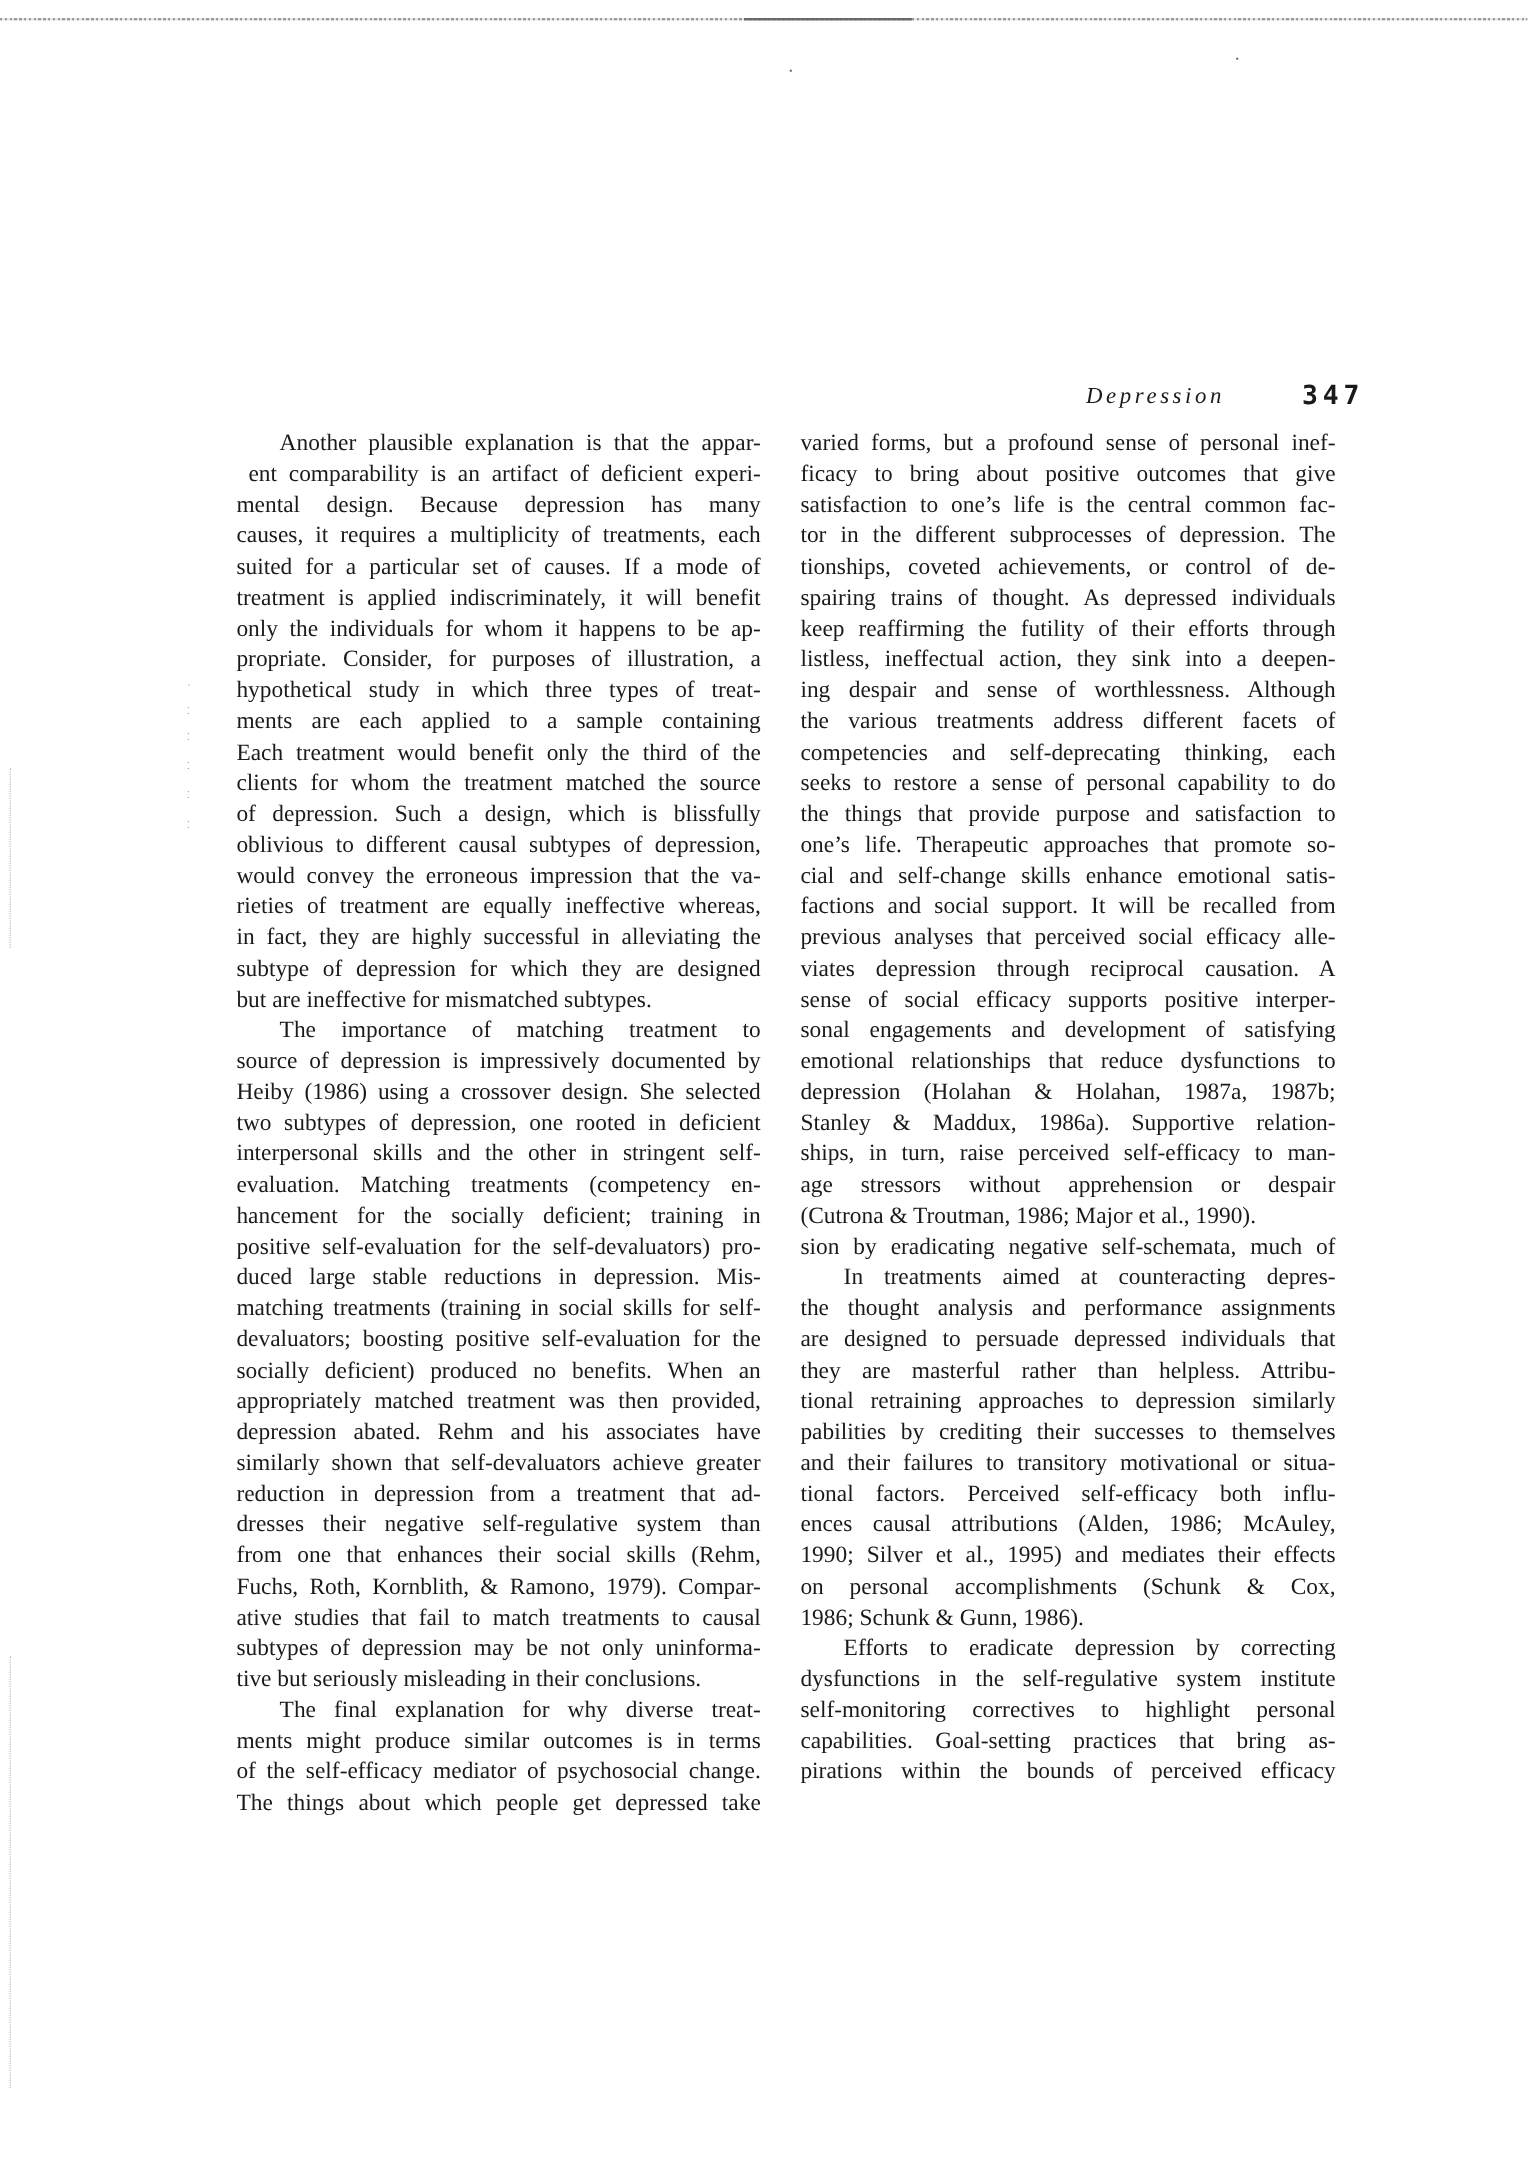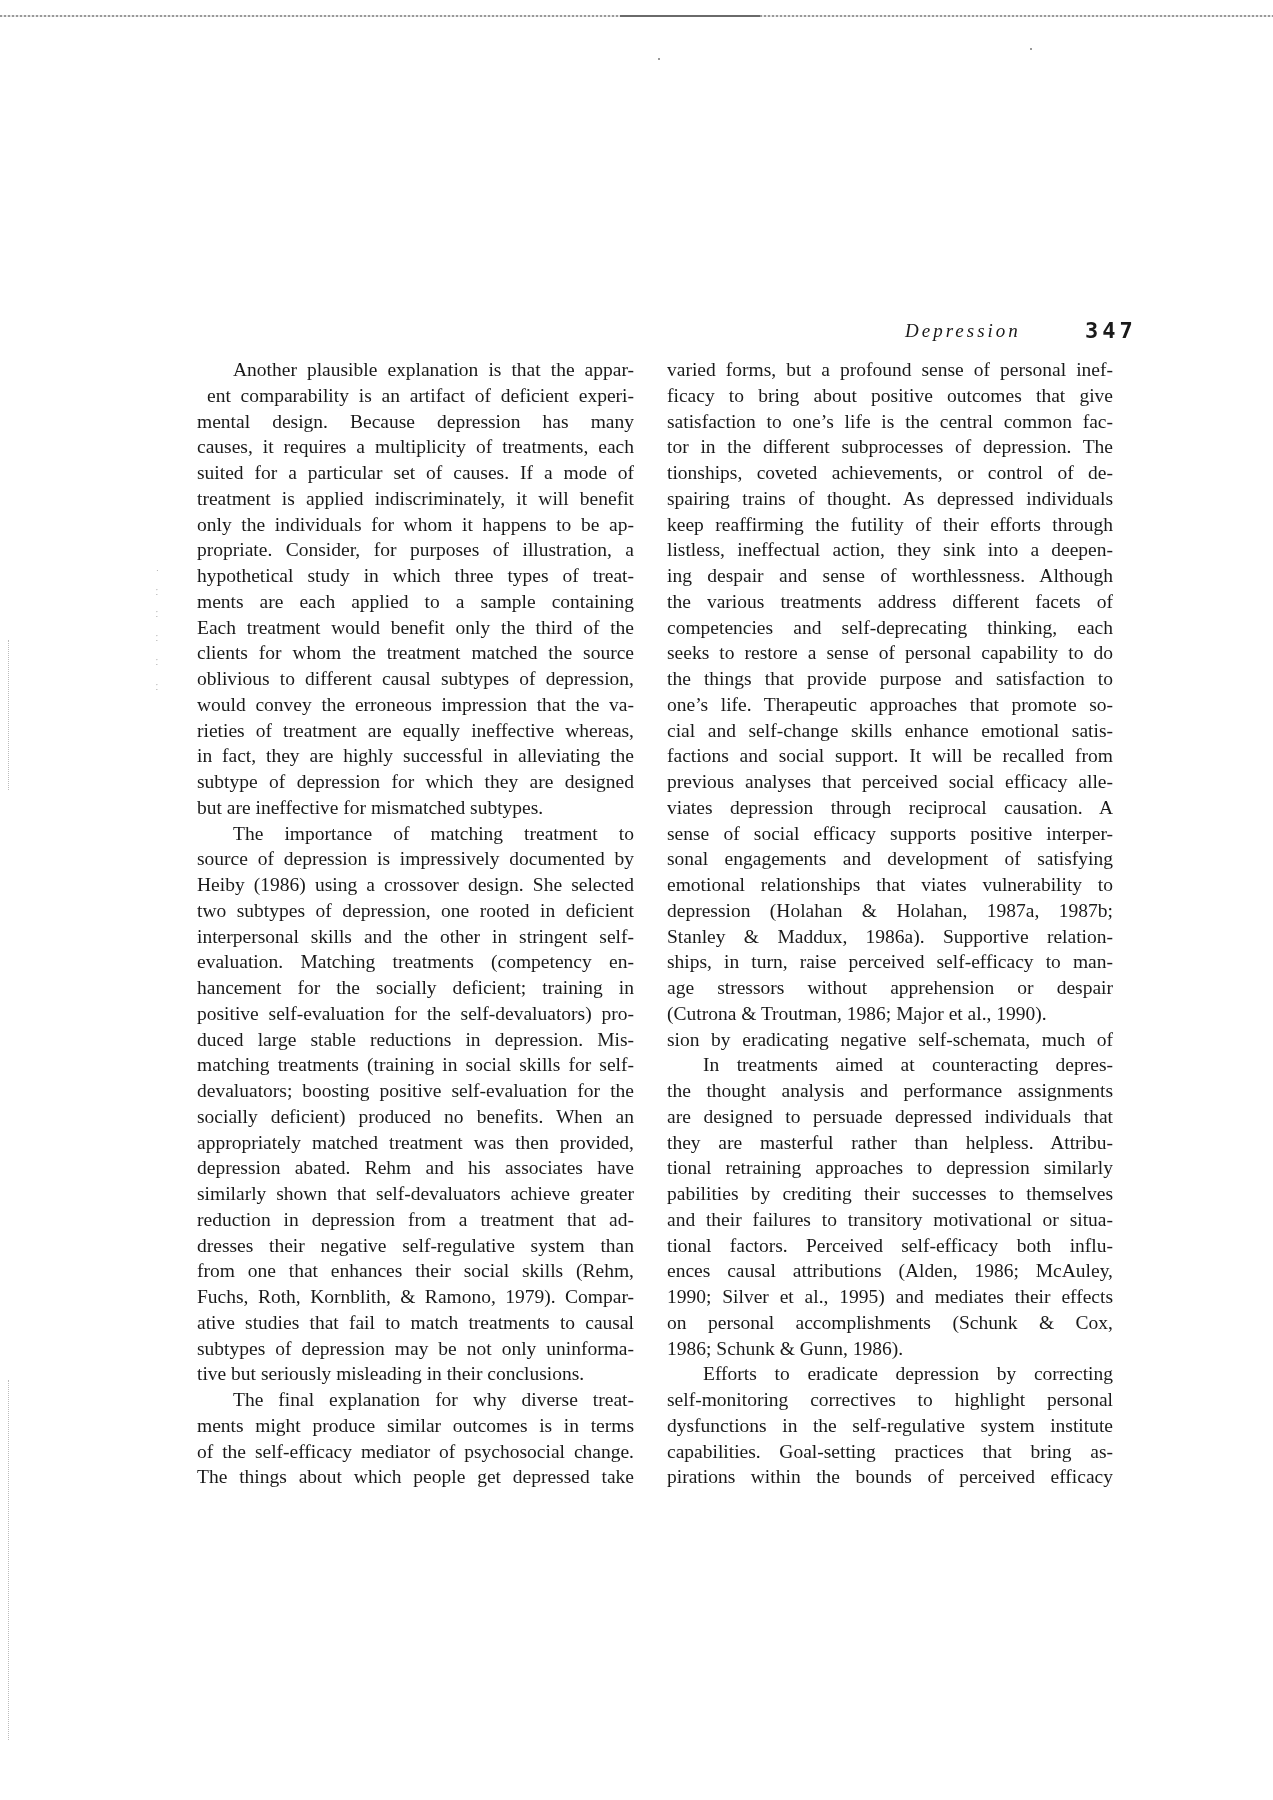--- a/index.html
+++ b/index.html
@@ -45,20 +45,21 @@
     <span class="line" style="white-space: normal; overflow: hidden;">mental design. Because depression has many</span>
     <span class="line" style="white-space: normal; overflow: hidden;">causes, it requires a multiplicity of treatments, each</span>
     <span class="line" style="white-space: normal; overflow: hidden;">suited for a particular set of causes. If a mode of</span>
     <span class="line" style="white-space: normal; overflow: hidden;">treatment is applied indiscriminately, it will benefit</span>
     <span class="line" style="white-space: normal; overflow: hidden;">only the individuals for whom it happens to be ap-</span>
     <span class="line" style="white-space: normal; overflow: hidden;">propriate. Consider, for purposes of illustration, a</span>
     <span class="line" style="white-space: normal; overflow: hidden;">hypothetical study in which three types of treat-</span>
     <span class="line" style="white-space: normal; overflow: hidden;">ments are each applied to a sample containing</span>
     <span class="line" style="white-space: normal; overflow: hidden;">Each treatment would benefit only the third of the</span>
     <span class="line" style="white-space: normal; overflow: hidden;">clients for whom the treatment matched the source</span>
+    <span class="line" style="white-space: normal; overflow: hidden;">of depression. Such a design, which is blissfully</span>
     <span class="line" style="white-space: normal; overflow: hidden;">oblivious to different causal subtypes of depression,</span>
     <span class="line" style="white-space: normal; overflow: hidden;">would convey the erroneous impression that the va-</span>
     <span class="line" style="white-space: normal; overflow: hidden;">rieties of treatment are equally ineffective whereas,</span>
     <span class="line" style="white-space: normal; overflow: hidden;">in fact, they are highly successful in alleviating the</span>
     <span class="line" style="white-space: normal; overflow: hidden;">subtype of depression for which they are designed</span>
     <span class="line last" style="white-space: normal; overflow: hidden;">but are ineffective for mismatched subtypes.</span>
     <span class="line indent" style="white-space: normal; overflow: hidden;">The importance of matching treatment to</span>
     <span class="line" style="white-space: normal; overflow: hidden;">source of depression is impressively documented by</span>
     <span class="line" style="white-space: normal; overflow: hidden;">Heiby (1986) using a crossover design. She selected</span>
     <span class="line" style="white-space: normal; overflow: hidden;">two subtypes of depression, one rooted in deficient</span>
@@ -99,37 +100,37 @@
     <span class="line" style="white-space: normal; overflow: hidden;">competencies and self-deprecating thinking, each</span>
     <span class="line" style="white-space: normal; overflow: hidden;">seeks to restore a sense of personal capability to do</span>
     <span class="line" style="white-space: normal; overflow: hidden;">the things that provide purpose and satisfaction to</span>
     <span class="line" style="white-space: normal; overflow: hidden;">one’s life. Therapeutic approaches that promote so-</span>
     <span class="line" style="white-space: normal; overflow: hidden;">cial and self-change skills enhance emotional satis-</span>
     <span class="line" style="white-space: normal; overflow: hidden;">factions and social support. It will be recalled from</span>
     <span class="line" style="white-space: normal; overflow: hidden;">previous analyses that perceived social efficacy alle-</span>
     <span class="line" style="white-space: normal; overflow: hidden;">viates depression through reciprocal causation. A</span>
     <span class="line" style="white-space: normal; overflow: hidden;">sense of social efficacy supports positive interper-</span>
     <span class="line" style="white-space: normal; overflow: hidden;">sonal engagements and development of satisfying</span>
-    <span class="line" style="white-space: normal; overflow: hidden;">emotional relationships that viates vulnerability to</span>
+    <span class="line" style="white-space: normal; overflow: hidden;">emotional relationships that reduce dysfunctions to</span>
     <span class="line" style="white-space: normal; overflow: hidden;">depression (Holahan &amp; Holahan, 1987a, 1987b;</span>
     <span class="line" style="white-space: normal; overflow: hidden;">Stanley &amp; Maddux, 1986a). Supportive relation-</span>
     <span class="line" style="white-space: normal; overflow: hidden;">ships, in turn, raise perceived self-efficacy to man-</span>
     <span class="line" style="white-space: normal; overflow: hidden;">age stressors without apprehension or despair</span>
     <span class="line last" style="white-space: normal; overflow: hidden;">(Cutrona &amp; Troutman, 1986; Major et al., 1990).</span>
     <span class="line" style="white-space: normal; overflow: hidden;">sion by eradicating negative self-schemata, much of</span>
     <span class="line indent" style="white-space: normal; overflow: hidden;">In treatments aimed at counteracting depres-</span>
     <span class="line" style="white-space: normal; overflow: hidden;">the thought analysis and performance assignments</span>
     <span class="line" style="white-space: normal; overflow: hidden;">are designed to persuade depressed individuals that</span>
     <span class="line" style="white-space: normal; overflow: hidden;">they are masterful rather than helpless. Attribu-</span>
     <span class="line" style="white-space: normal; overflow: hidden;">tional retraining approaches to depression similarly</span>
     <span class="line" style="white-space: normal; overflow: hidden;">pabilities by crediting their successes to themselves</span>
     <span class="line" style="white-space: normal; overflow: hidden;">and their failures to transitory motivational or situa-</span>
     <span class="line" style="white-space: normal; overflow: hidden;">tional factors. Perceived self-efficacy both influ-</span>
     <span class="line" style="white-space: normal; overflow: hidden;">ences causal attributions (Alden, 1986; McAuley,</span>
     <span class="line" style="white-space: normal; overflow: hidden;">1990; Silver et al., 1995) and mediates their effects</span>
     <span class="line" style="white-space: normal; overflow: hidden;">on personal accomplishments (Schunk &amp; Cox,</span>
     <span class="line last" style="white-space: normal; overflow: hidden;">1986; Schunk &amp; Gunn, 1986).</span>
     <span class="line indent" style="white-space: normal; overflow: hidden;">Efforts to eradicate depression by correcting</span>
+    <span class="line" style="white-space: normal; overflow: hidden;">dysfunctions in the self-regulative system institute</span>
     <span class="line" style="white-space: normal; overflow: hidden;">self-monitoring correctives to highlight personal</span>
-    <span class="line" style="white-space: normal; overflow: hidden;">dysfunctions in the self-regulative system institute</span>
     <span class="line" style="white-space: normal; overflow: hidden;">capabilities. Goal-setting practices that bring as-</span>
     <span class="line" style="white-space: normal; overflow: hidden;">pirations within the bounds of perceived efficacy</span>
   </div>
 
 </body></html>

